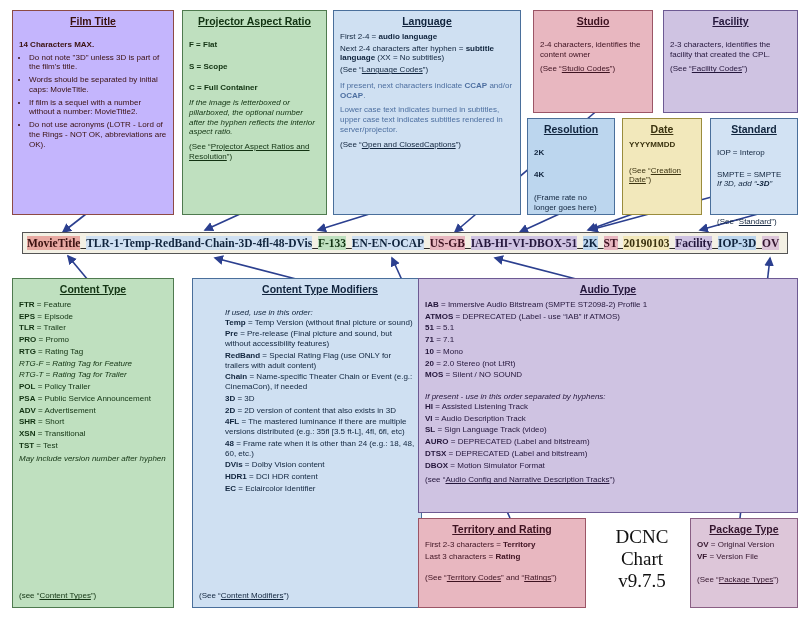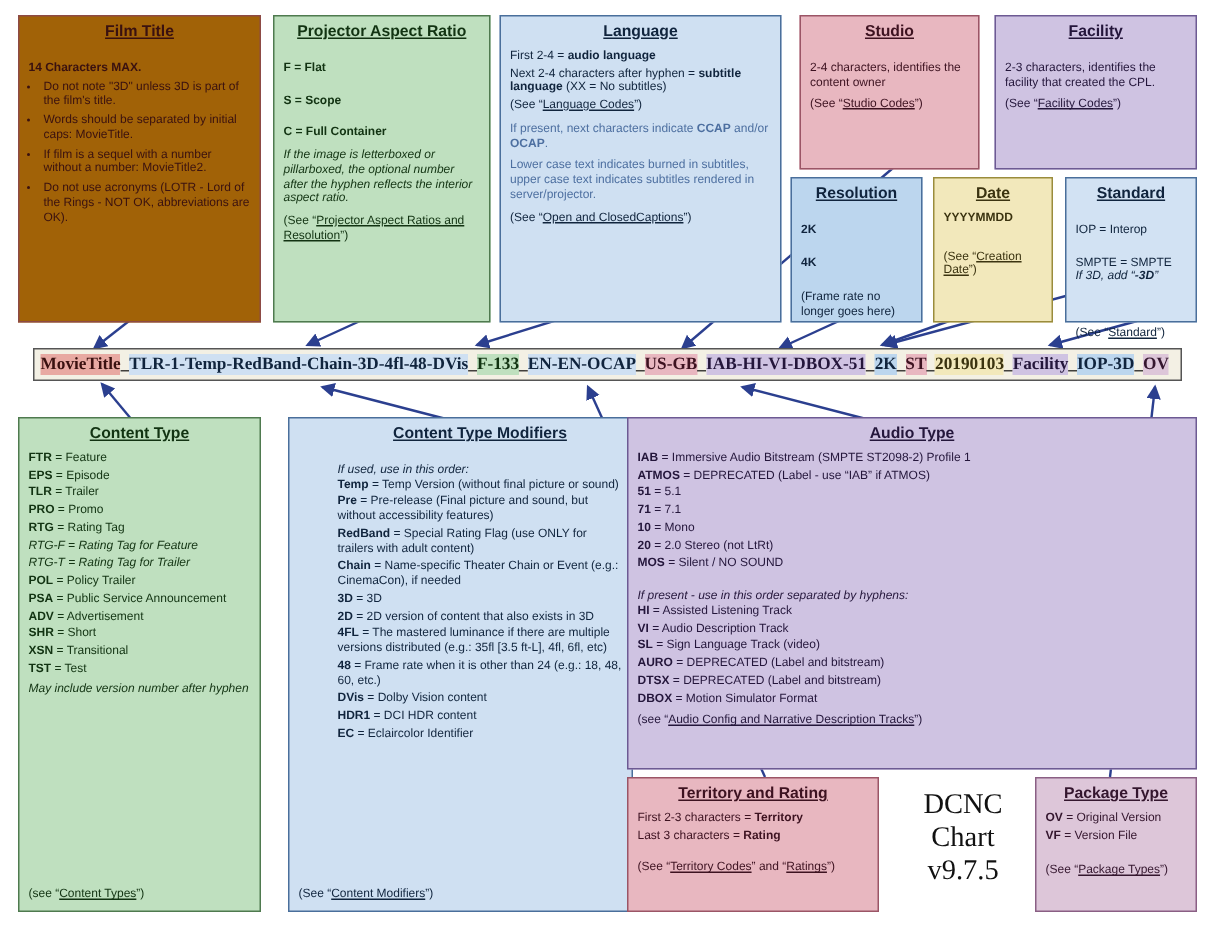--- a/index.html
+++ b/index.html
@@ -20,21 +20,21 @@
     line-height:1.22;
   }
   .box .title{
     text-align:center;
     font-weight:bold;
     font-size:10.5px;
     text-decoration:underline;
     margin-bottom:4px;
     display:block;
   }
-  .red{background:#a16207;border-color:#8d4a45;color:#3a1110;}
+  .red{background:#c4b5fd;border-color:#8d4a45;color:#3a1110;}
   .green{background:#bfe0bf;border-color:#4f7a4f;color:#123312;}
   .blue{background:#cfe0f2;border-color:#4a6f9b;color:#10243d;}
   .pink{background:#e8b7c0;border-color:#9b5566;color:#3d1220;}
   .purple{background:#cfc3e2;border-color:#6d5a93;color:#24163b;}
   .yellow{background:#f2e8bb;border-color:#9a8c3c;color:#3b3310;}
   .lblue{background:#bcd6ee;border-color:#4a6f9b;color:#10243d;}
   .pblue{background:#d2e2f3;border-color:#4a6f9b;color:#10243d;}
   .plum{background:#ddc6d9;border-color:#8a5f84;color:#34162e;}
 
   ul.lst{margin:3px 0 0 10px;padding:0;}

